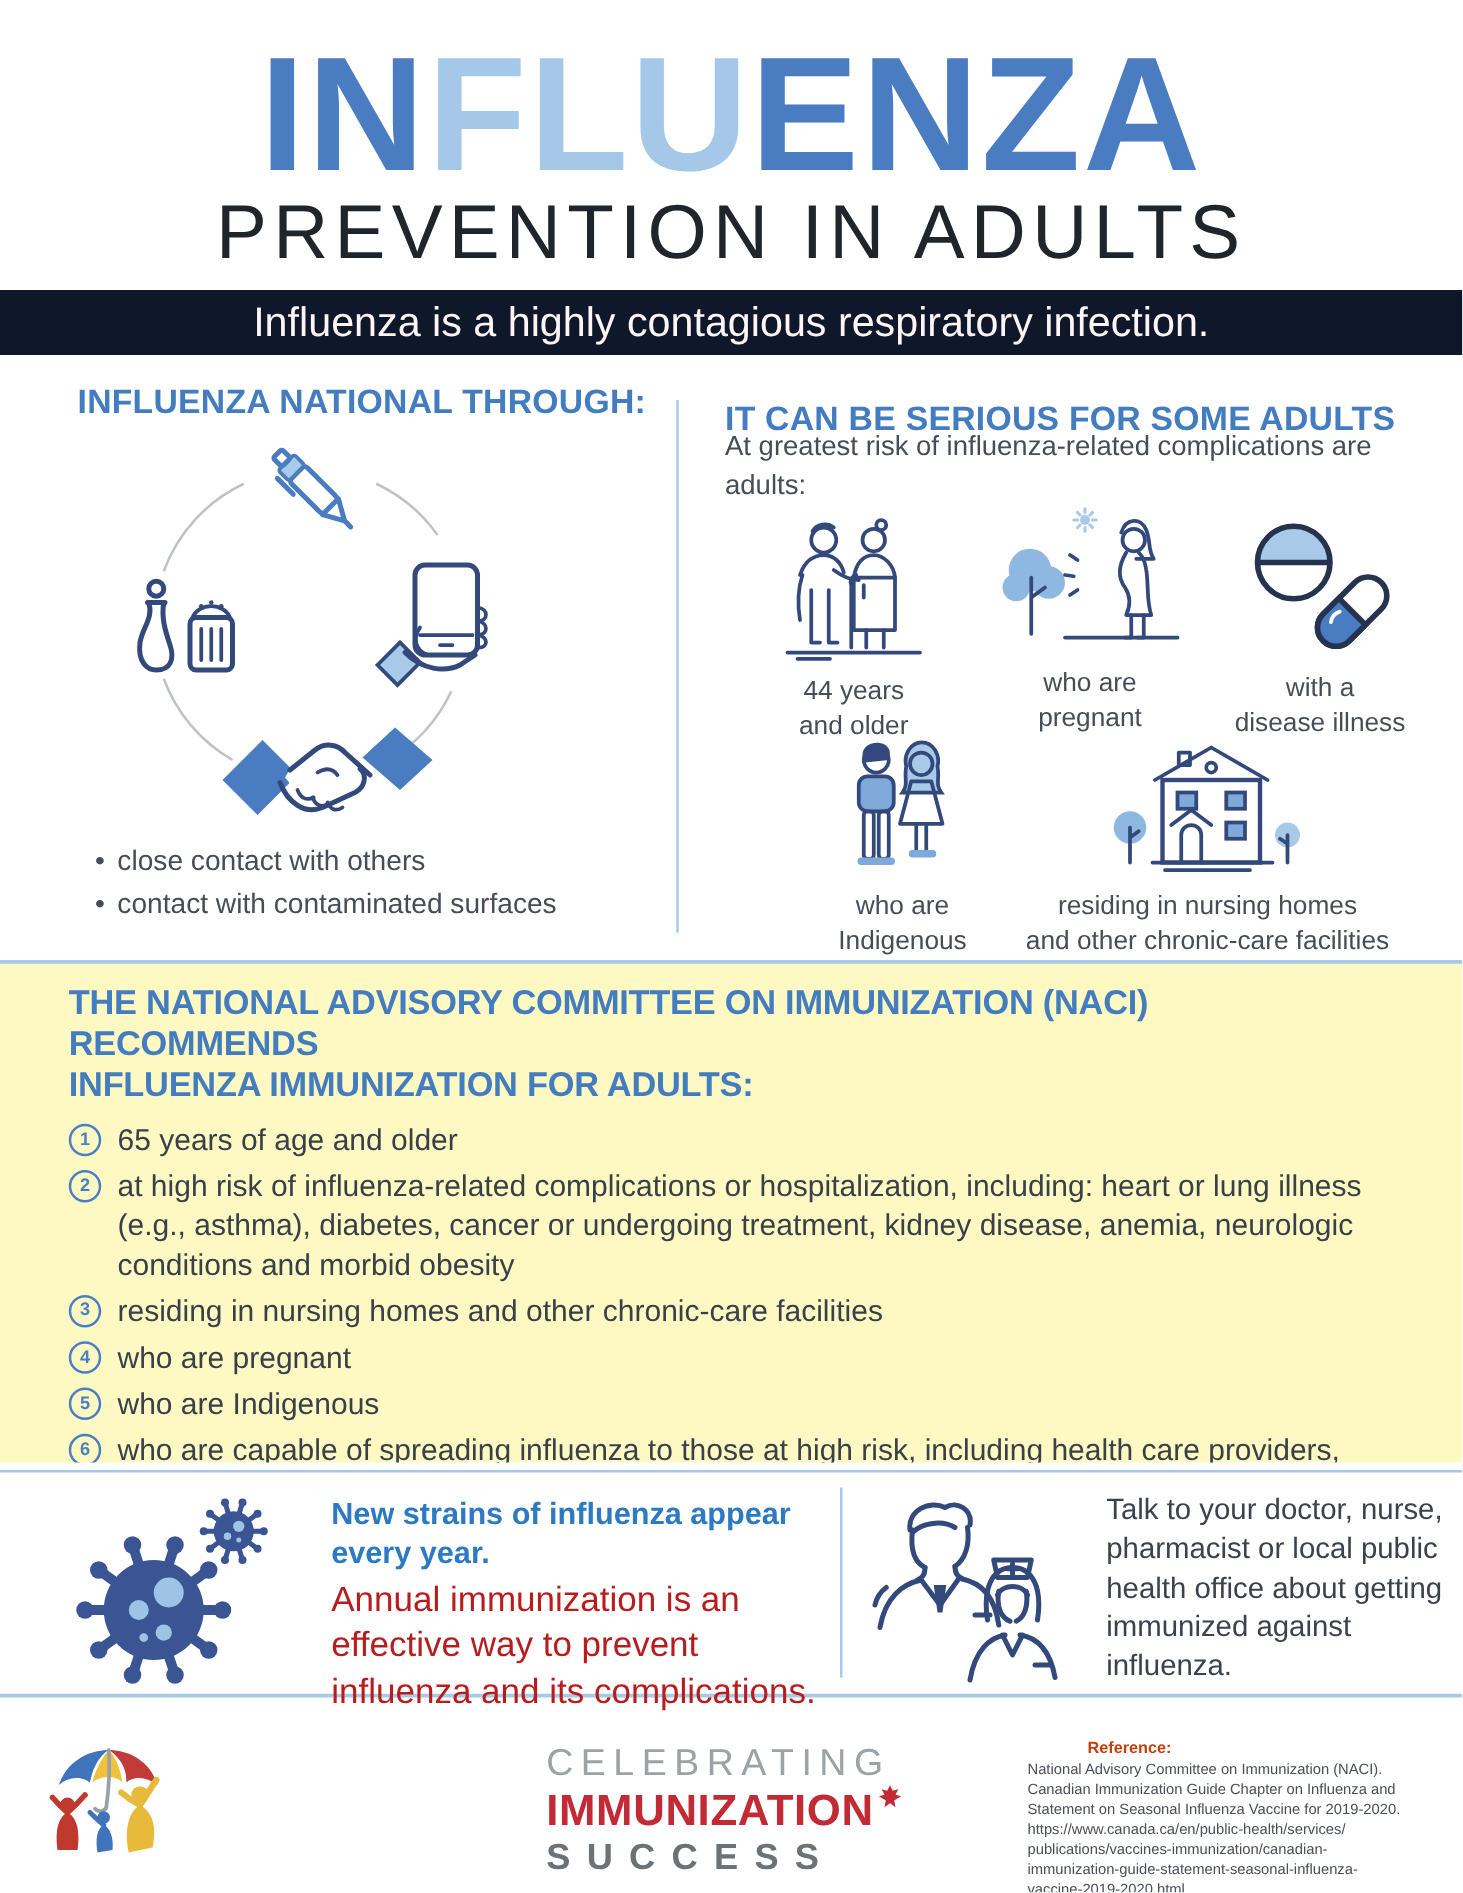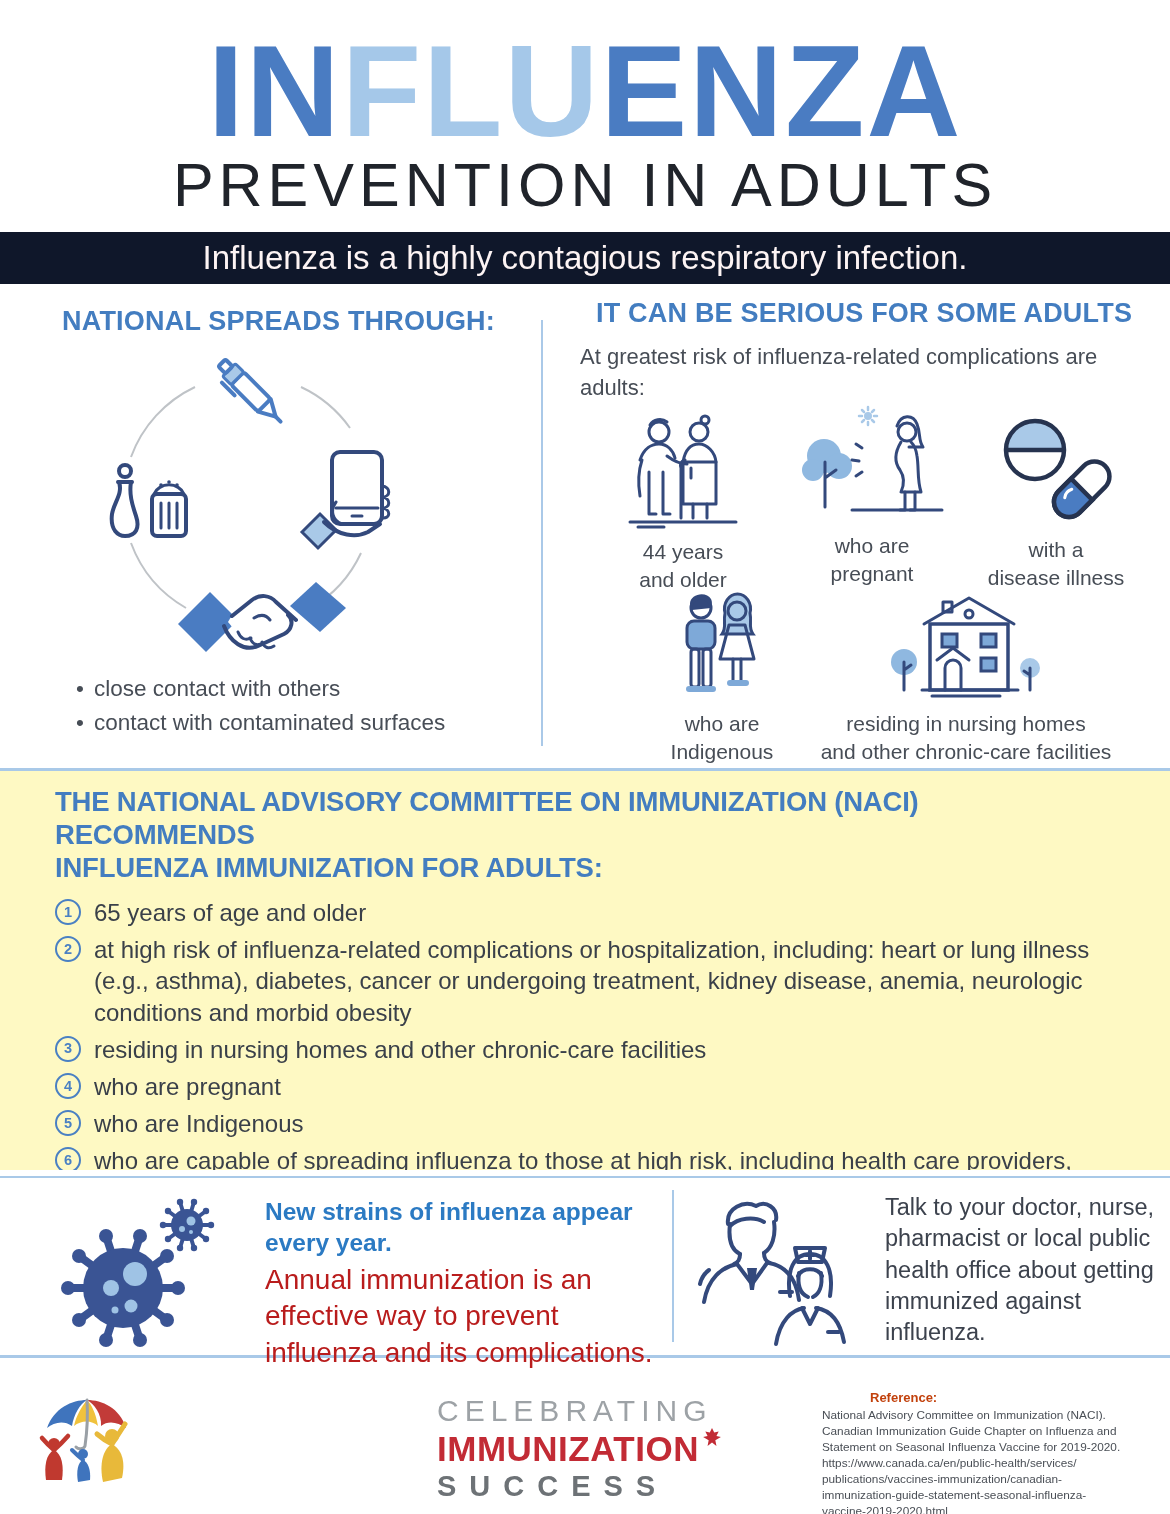--- a/index.html
+++ b/index.html
@@ -12,21 +12,21 @@
          line-height:1;letter-spacing:2px;white-space:nowrap;}
   .t-mid{color:#4a7cc2;} .t-light{color:#a5c8e9;}
   .subtitle{top:150px;left:0;width:1170px;text-align:center;font-size:61px;font-weight:300;
             letter-spacing:5px;color:#20242b;white-space:nowrap;}
   .banner{top:232px;left:0;width:1170px;height:52px;background:#0f172a;color:#fdf4f4;
           font-size:33px;line-height:52px;text-align:center;}
 
   
   .h-blue{font-weight:800;color:#437dc0;font-size:27px;letter-spacing:0.2px;white-space:nowrap;}
   .spreads-head{top:306px;left:62px;}
-  .serious-head{top:298px;left:580px;margin-left:16px;}
+  .serious-head{top:320px;left:580px;}
   .intro{top:342px;left:580px;width:575px;font-size:22px;line-height:1.4;color:#474d56;}
   .vdivider{left:541px;top:320px;width:2px;height:426px;background:#aac9e8;}
   .diagram{left:58px;top:340px;width:410px;height:334px;}
   .bullets{left:76px;top:672px;list-style:none;margin:0;padding:0;font-size:22.5px;
            line-height:1.5;color:#474d56;}
   .bullets li::before{content:"•";margin-right:10px;color:#474d56;}
 
   .group{position:absolute;text-align:center;}
   .group .lbl{margin-top:4px;font-size:21px;line-height:1.32;color:#474d56;white-space:pre-line;}
   .g1{left:608px;top:412px;width:150px;}
@@ -81,21 +81,21 @@
 </style>
 </head>
 <body>
 
 <div class="page">
 
   <div class="abs title"><span class="t-mid">IN</span><span class="t-light">FLU</span><span class="t-mid">ENZA</span></div>
   <div class="abs subtitle">PREVENTION IN ADULTS</div>
   <div class="abs banner">Influenza is a highly contagious respiratory infection.</div>
 
-  <div class="abs h-blue spreads-head">NATIONAL SPREADS THROUGH:</div>
+  <div class="abs h-blue spreads-head">INFLUENZA NATIONAL THROUGH:</div>
 
   <div class="abs diagram">
     <svg width="410" height="334" viewBox="0 0 410 334">
       <path class="arc" d="M292,88 A125,125 0 0 0 243,47"></path>
       <path class="arc" d="M137,47 A125,125 0 0 0 73,117"></path>
       <path class="arc" d="M73,203 A125,125 0 0 0 128,268"></path>
       <path class="arc" d="M253,268 A125,125 0 0 0 303,213"></path>
     </svg>
     <svg class="abs" style="left:150px;top:6px;" width="90" height="98" viewBox="0 0 90 98">
       <g transform="rotate(-45 45 48)">

